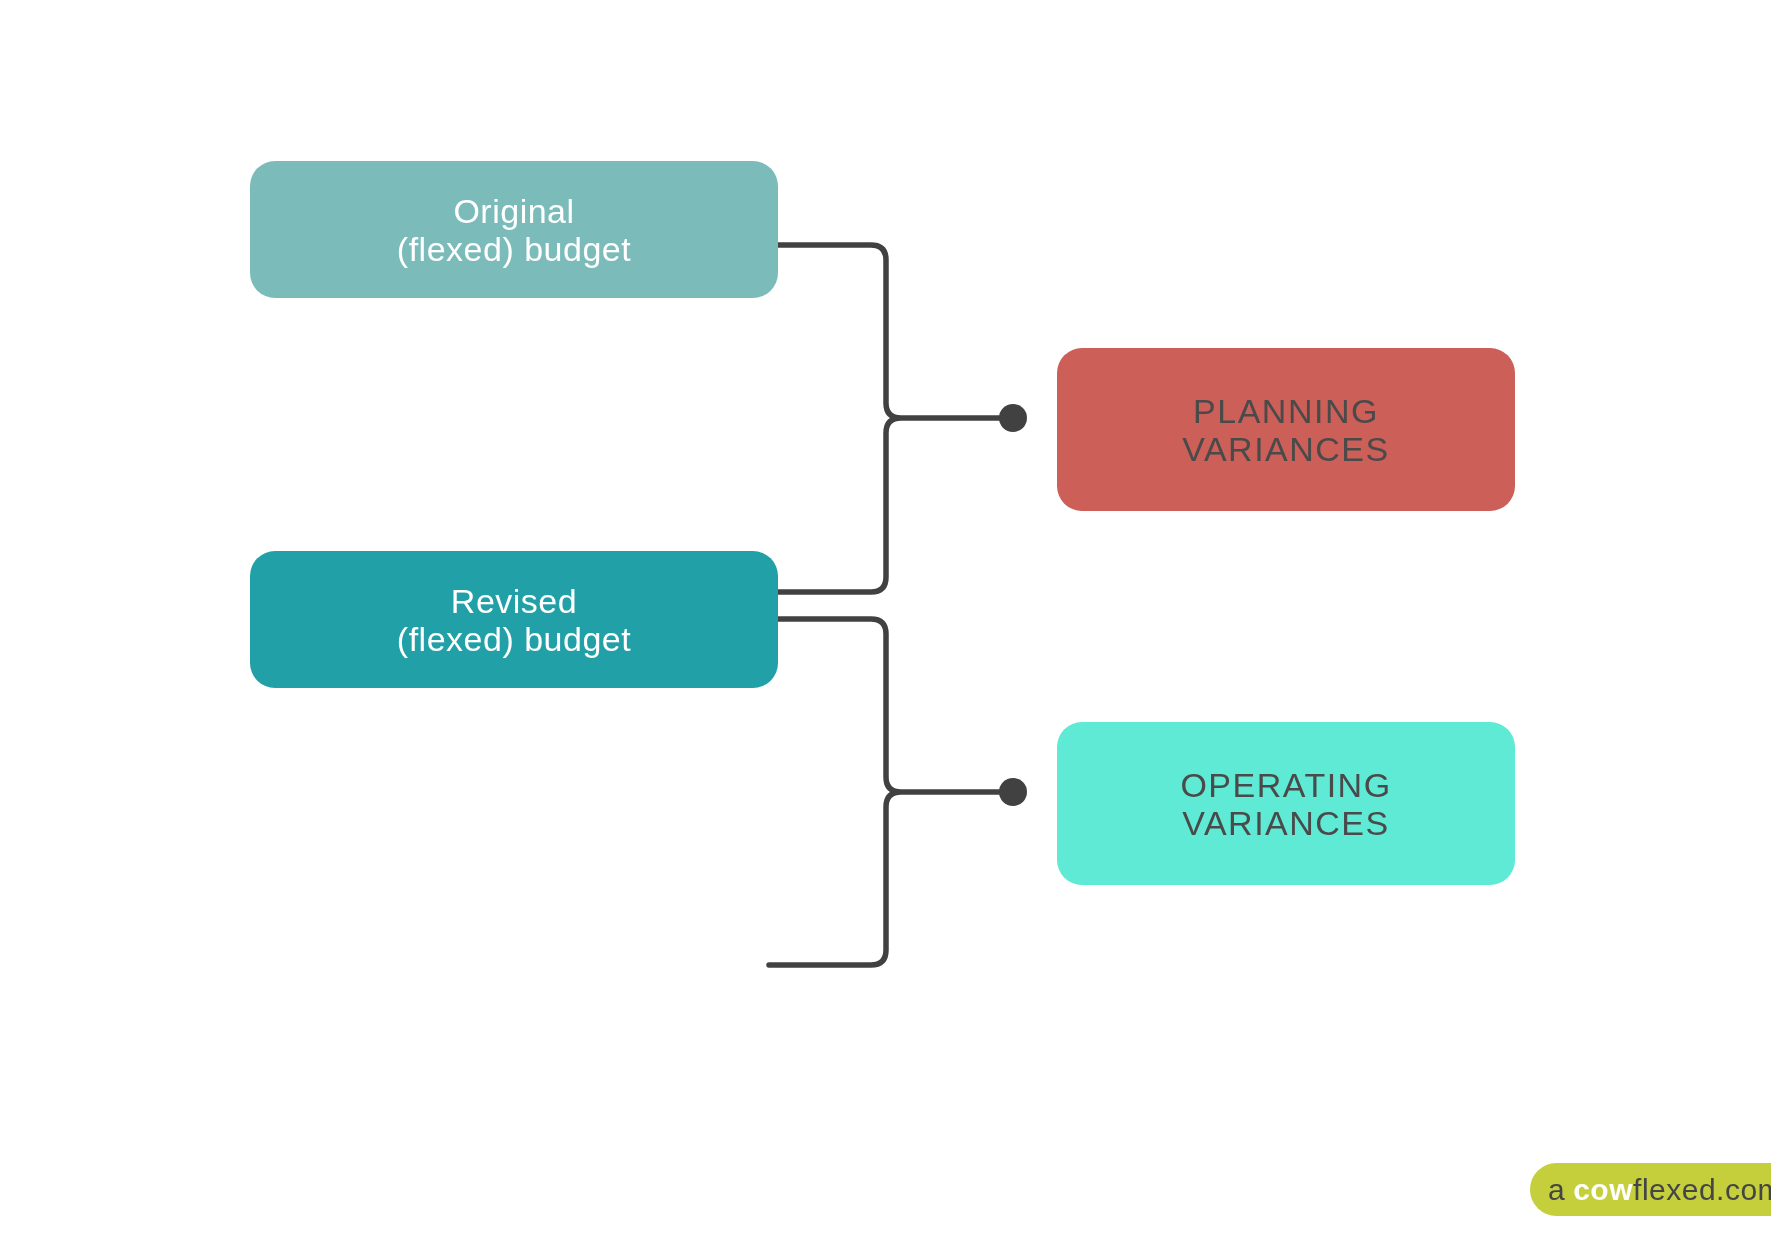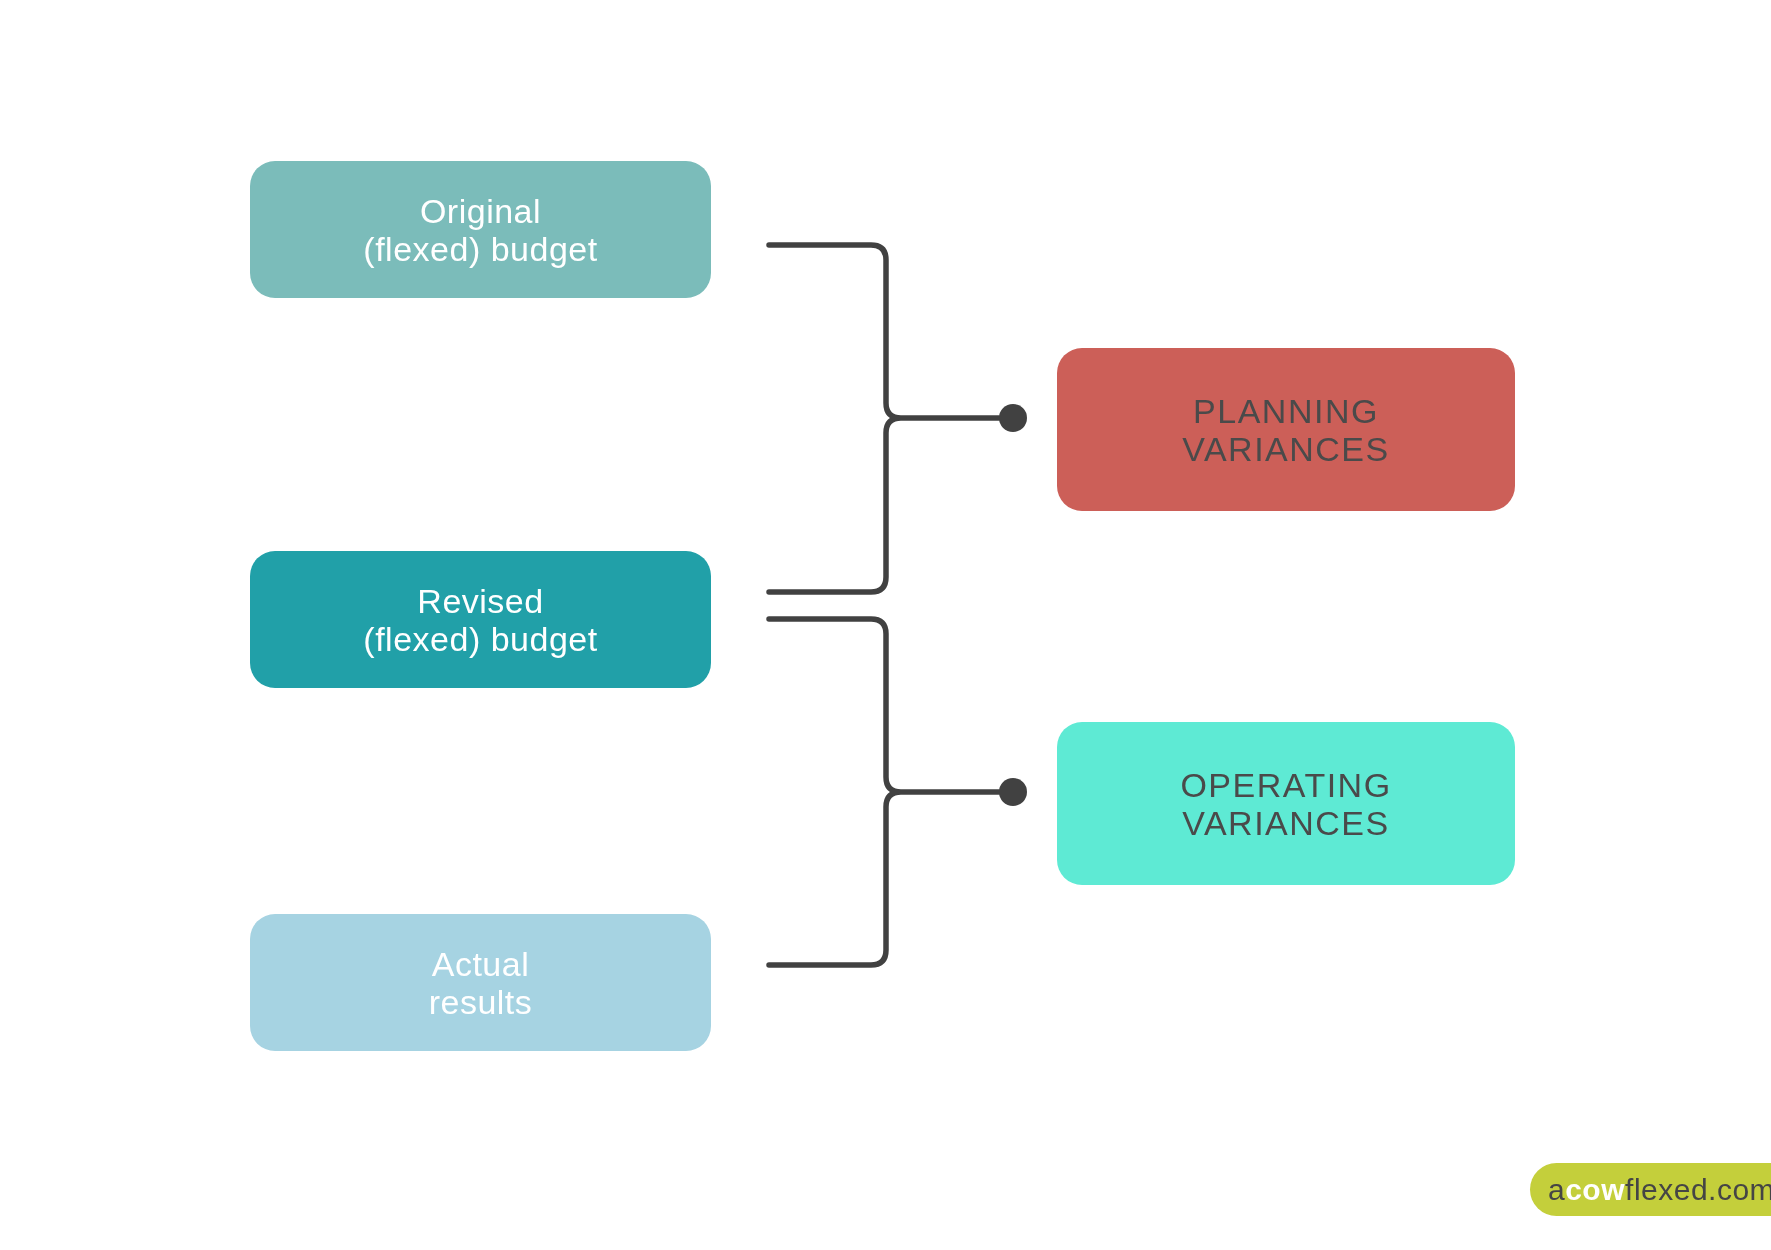--- a/index.html
+++ b/index.html
@@ -23,21 +23,21 @@
     justify-content: center;
     align-items: center;
     text-align: center;
     font-weight: 300;
   }
   .box .line {
     display: block;
   }
   .left-box {
     left: 250px;
-    width: 461px;
+    width: 528px;
     height: 137px;
     color: #ffffff;
     font-size: 34px;
     line-height: 38px;
     letter-spacing: 0.5px;
     text-align: center;
   }
   .box-original { top: 161px; background: #7bbcba; }
   .box-revised  { top: 551px; background: #21a0a8; }
   .box-actual   { top: 914px; background: #a6d3e2; }
@@ -82,20 +82,21 @@
     align-items: center;
     padding-left: 18px;
     box-sizing: border-box;
     font-size: 30px;
     color: #454545;
     letter-spacing: 0.5px;
   }
   .watermark-badge .hl {
     color: #ffffff;
     font-weight: bold;
+    margin-left: 8px;
   }
 </style>
 </head>
 <body>
 
 <div class="canvas">
 
   <svg class="connector-svg" viewBox="0 0 1771 1250" aria-hidden="true">
 
     <path class="connector-path" d="M 769 245 H 871 Q 886 245 886 260 V 403 Q 886 418 901 418
@@ -112,24 +113,20 @@
   <div class="box left-box box-original">
     <span class="line">Original</span>
     <span class="line">(flexed) budget</span>
   </div>
 
   <div class="box left-box box-revised">
     <span class="line">Revised</span>
     <span class="line">(flexed) budget</span>
   </div>
 
-  <div class="box left-box box-actual">
-    <span class="line">Actual</span>
-    <span class="line">results</span>
-  </div>
 
   <div class="box right-box box-planning">
     <span class="line">PLANNING</span>
     <span class="line">VARIANCES</span>
   </div>
 
   <div class="box right-box box-operating">
     <span class="line">OPERATING</span>
     <span class="line">VARIANCES</span>
   </div>

